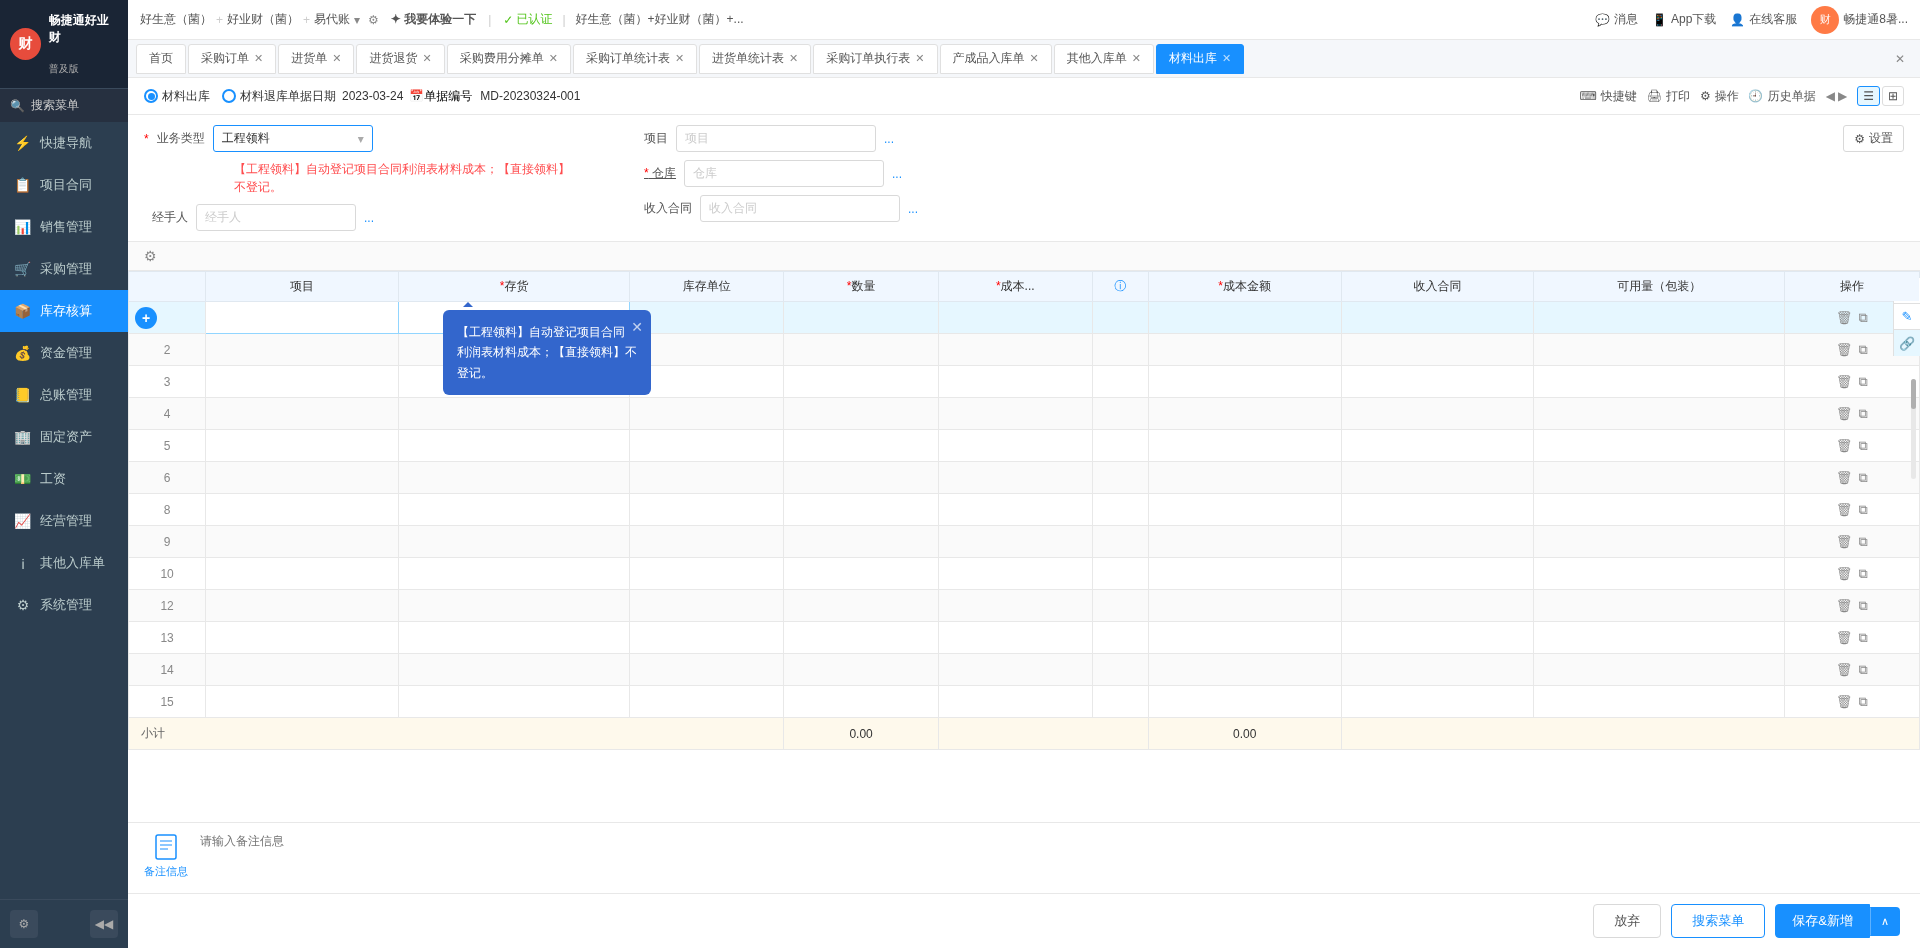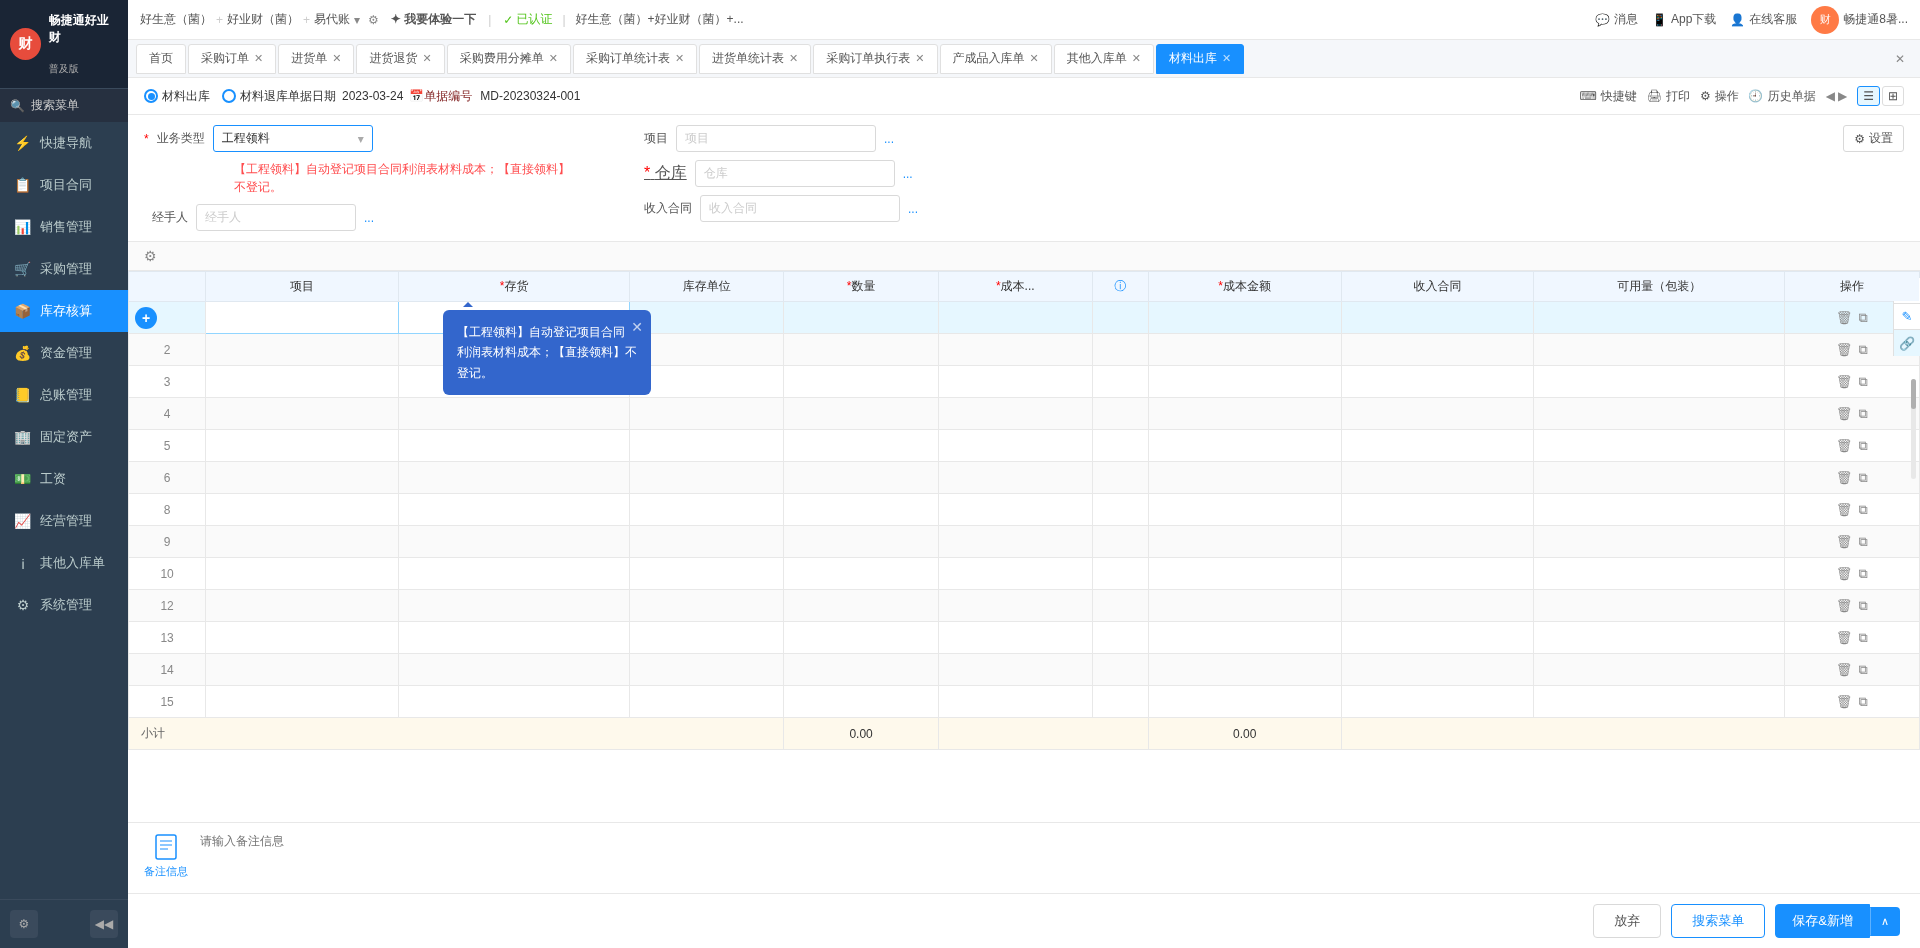--- a/index.html
+++ b/index.html
@@ -47,21 +47,21 @@
 
     
     .form-header { padding: 8px 16px; border-bottom: 1px solid #e8e8e8; display: flex; align-items: center; flex-shrink: 0; }
     .radio-group { display: flex; align-items: center; gap: 12px; }
     .radio-item { display: flex; align-items: center; gap: 4px; cursor: pointer; }
     .radio-circle { width: 14px; height: 14px; border-radius: 50%; border: 2px solid #1890ff; display: flex; align-items: center; justify-content: center; }
     .radio-circle.checked::after { content: ''; width: 7px; height: 7px; background: #1890ff; border-radius: 50%; }
     .form-date { display: flex; align-items: center; gap: 6px; color: #333; }
     .form-date-icon { color: #1890ff; cursor: pointer; }
     .form-field-row { display: flex; align-items: center; gap: 4px; }
-    .form-label-gray { color: #7f1d1d; }
+    .form-label-gray { color: #000000; }
     .form-actions { margin-left: auto; display: flex; align-items: center; gap: 10px; font-size: 12px; color: #555; }
     .form-actions-item { display: flex; align-items: center; gap: 4px; cursor: pointer; }
 
     
     .form-fields { padding: 10px 16px; border-bottom: 1px solid #e8e8e8; display: flex; flex-wrap: wrap; gap: 12px; flex-shrink: 0; }
     .field-input { border: 1px solid #d9d9d9; border-radius: 3px; padding: 4px 8px; font-size: 12px; background: #fff; color: #333; min-width: 120px; display: flex; align-items: center; gap: 4px; cursor: pointer; }
     .field-input.filled { border-color: #1890ff; }
     .field-input .arrow { color: #aaa; margin-left: auto; }
     .field-ellipsis { color: #1890ff; cursor: pointer; font-size: 12px; }
 
@@ -343,21 +343,21 @@
 
         <div style="display:flex;flex-direction:column;gap:8px;margin-left:40px;">
           <div style="display:flex;align-items:center;gap:8px;">
             <span style="color:#555;font-size:12px;">项目</span>
             <div class="field-input" style="width:200px;">
               <span style="color:#ccc;">项目</span>
             </div>
             <span class="field-ellipsis">...</span>
           </div>
           <div style="display:flex;align-items:center;gap:8px;">
-            <span style="color:#555;font-size:16px;text-decoration:underline;">
+            <span style="color:#555;font-size:12px;text-decoration:underline;">
               <span style="color:#f00;">*</span>
               <span>仓库</span>
             </span>
             <div class="field-input" style="width:200px;">
               <span style="color:#ccc;">仓库</span>
             </div>
             <span class="field-ellipsis">...</span>
           </div>
           <div style="display:flex;align-items:center;gap:8px;">
             <span style="color:#555;font-size:12px;">收入合同</span>

